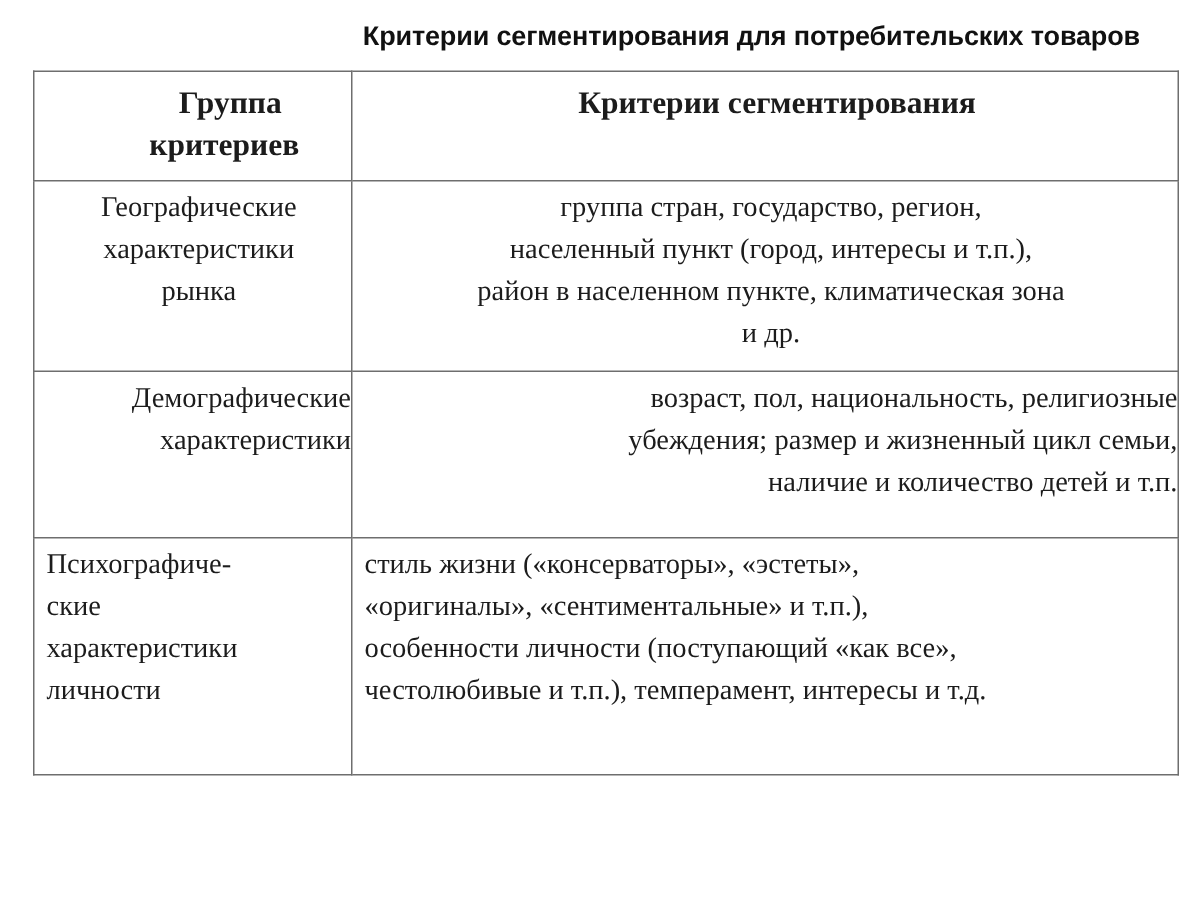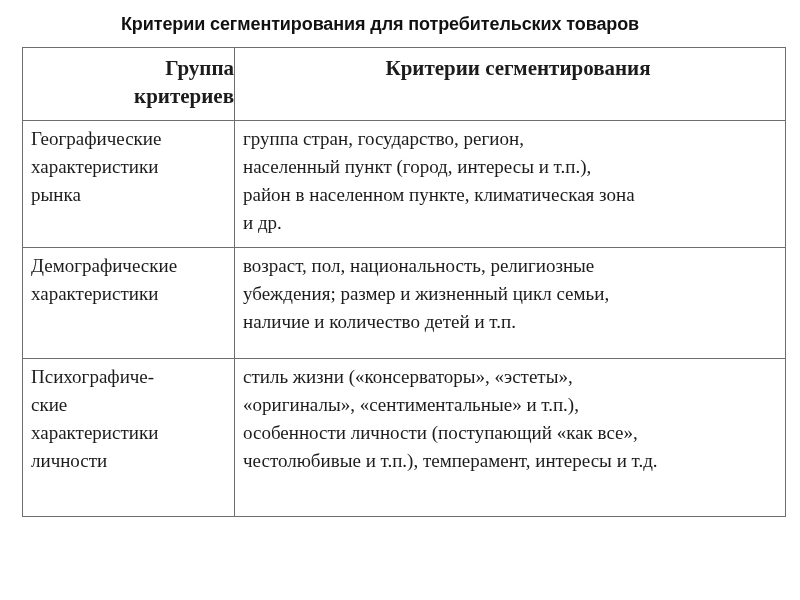--- a/index.html
+++ b/index.html
@@ -12,21 +12,21 @@
       height: 600px;
       position: relative;
       overflow: hidden;
       color: #1a1a1a;
     }
     .page-title {
       position: absolute;
       top: 14px;
       left: 0;
       width: 760px;
-      text-align: center;
+      text-align: right;
       font-family: "Liberation Sans", sans-serif;
       font-weight: bold;
       font-size: 18px;
       letter-spacing: -0.1px;
       color: #111;
     }
     .criteria-table {
       position: absolute;
       left: 22px;
       top: 47px;
@@ -43,43 +43,43 @@
     }
     .criteria-table col.c1 { width: 212px; }
     .criteria-table col.c2 { width: 551px; }
     .hdr th {
       height: 66px;
       font-weight: bold;
       font-size: 21px;
       line-height: 28px;
     }
     .hdr th.h1 {
-      text-align: right;
+      text-align: center;
       padding: 6px 0 0 50px;
     }
     .hdr th.h2 {
       text-align: center;
       padding: 6px 0 0 16px;
     }
     .hdr .h1 .line { display: block; }
     .hdr .h1 .line.second { margin-left: -8px; }
     .body-row td {
       font-size: 19px;
       line-height: 28px;
     }
     .body-row td.group {
       padding: 4px 0 0 8px;
     }
     .body-row td.criteria {
       padding: 4px 0 0 8px;
       border-radius: 20px;
     }
     .line { display: block; white-space: nowrap; }
-    .r1 td { height: 122px; }
-    .r2 td { height: 106px; }
+    .r1 td { height: 122px; text-align: center; }
+    .r2 td { height: 106px; text-align: right; }
     .r3 td { height: 71px; }
     .r4 td { height: 153px; }
   </style>
 </head>
 <body>
 
 <div class="page-title">Критерии сегментирования для потребительских товаров</div>
 
 <table class="criteria-table">
   <colgroup>

